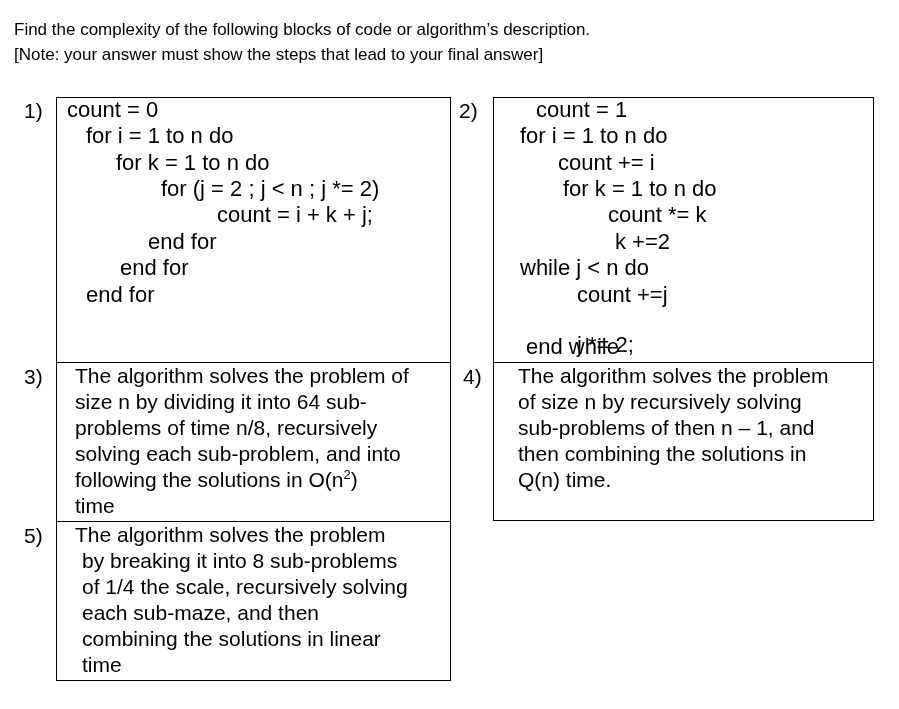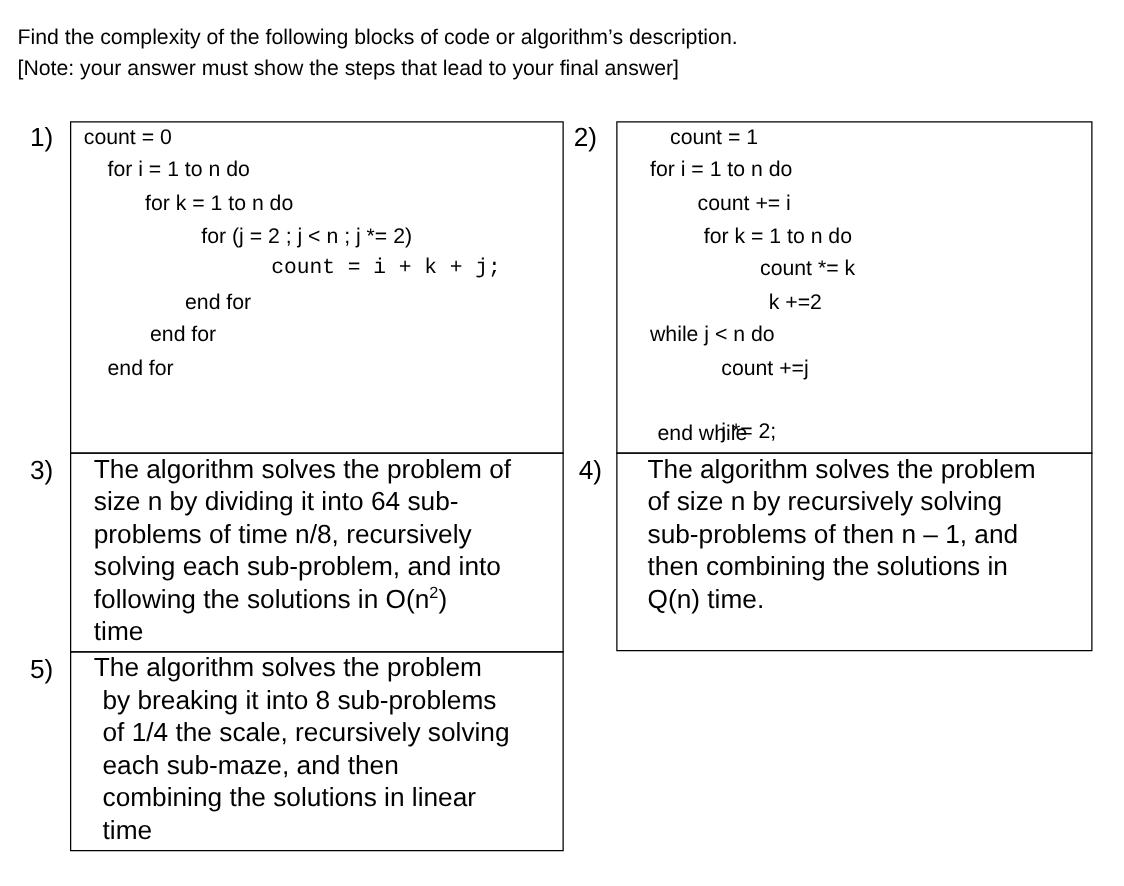--- a/index.html
+++ b/index.html
@@ -1,41 +1,41 @@
 <!DOCTYPE html>
 <html><head>
 <meta charset="utf-8">
 <style>
   html, body { margin:0; padding:0; background:#ffffff; }
   body { width:899px; height:709px; position:relative; overflow:hidden;
          font-family:"Liberation Sans", sans-serif; color:#000; }
   .hdr { position:absolute; left:14px; font-size:17px; line-height:24px; white-space:nowrap; }
   .box { position:absolute; border:1.5px solid #000; box-sizing:border-box; }
   .num { position:absolute; font-size:21px; line-height:24px; }
-  .line { position:absolute; font-size:17px; line-height:26px; white-space:nowrap; }
+  .line { position:absolute; font-size:22px; line-height:26px; white-space:nowrap; }
   .para { position:absolute; font-size:21px; line-height:26px; }
   .para span { display:block; white-space:nowrap; }
   sup { font-size:13px; line-height:0; vertical-align:super; }
 </style>
 </head>
 <body>
 
 <div>
   <div class="hdr" style="top:18px;">Find the complexity of the following blocks of code or algorithm’s description.</div>
   <div class="hdr" style="top:43px;">[Note: your answer must show the steps that lead to your final answer]</div>
 </div>
 
 <div>
   <div class="num" style="left:24px; top:99px;">1)</div>
   <div class="box" style="left:56px; top:97px; width:395px; height:266px;"></div>
   <div class="line" style="left:67px;  top:97px;">count = 0</div>
   <div class="line" style="left:86px;  top:123px;">for i = 1 to n do</div>
   <div class="line" style="left:116px; top:150px;">for k = 1 to n do</div>
   <div class="line" style="left:161px; top:176px;">for (j = 2 ; j &lt; n ; j *= 2)</div>
-  <div class="line" style="left:217px; top:202px;font-family:Liberation Mono, monospace;">count = i + k + j;</div>
+  <div class="line" style="left:217px; top:202px;">count = i + k + j;</div>
   <div class="line" style="left:148px; top:229px;">end for</div>
   <div class="line" style="left:120px; top:255px;">end for</div>
   <div class="line" style="left:86px;  top:282px;">end for</div>
 </div>
 
 <div>
   <div class="num" style="left:459px; top:99px;">2)</div>
   <div class="box" style="left:493px; top:97px; width:381px; height:266px;"></div>
   <div class="line" style="left:536px; top:97px;">count = 1</div>
   <div class="line" style="left:520px; top:123px;">for i = 1 to n do</div>

